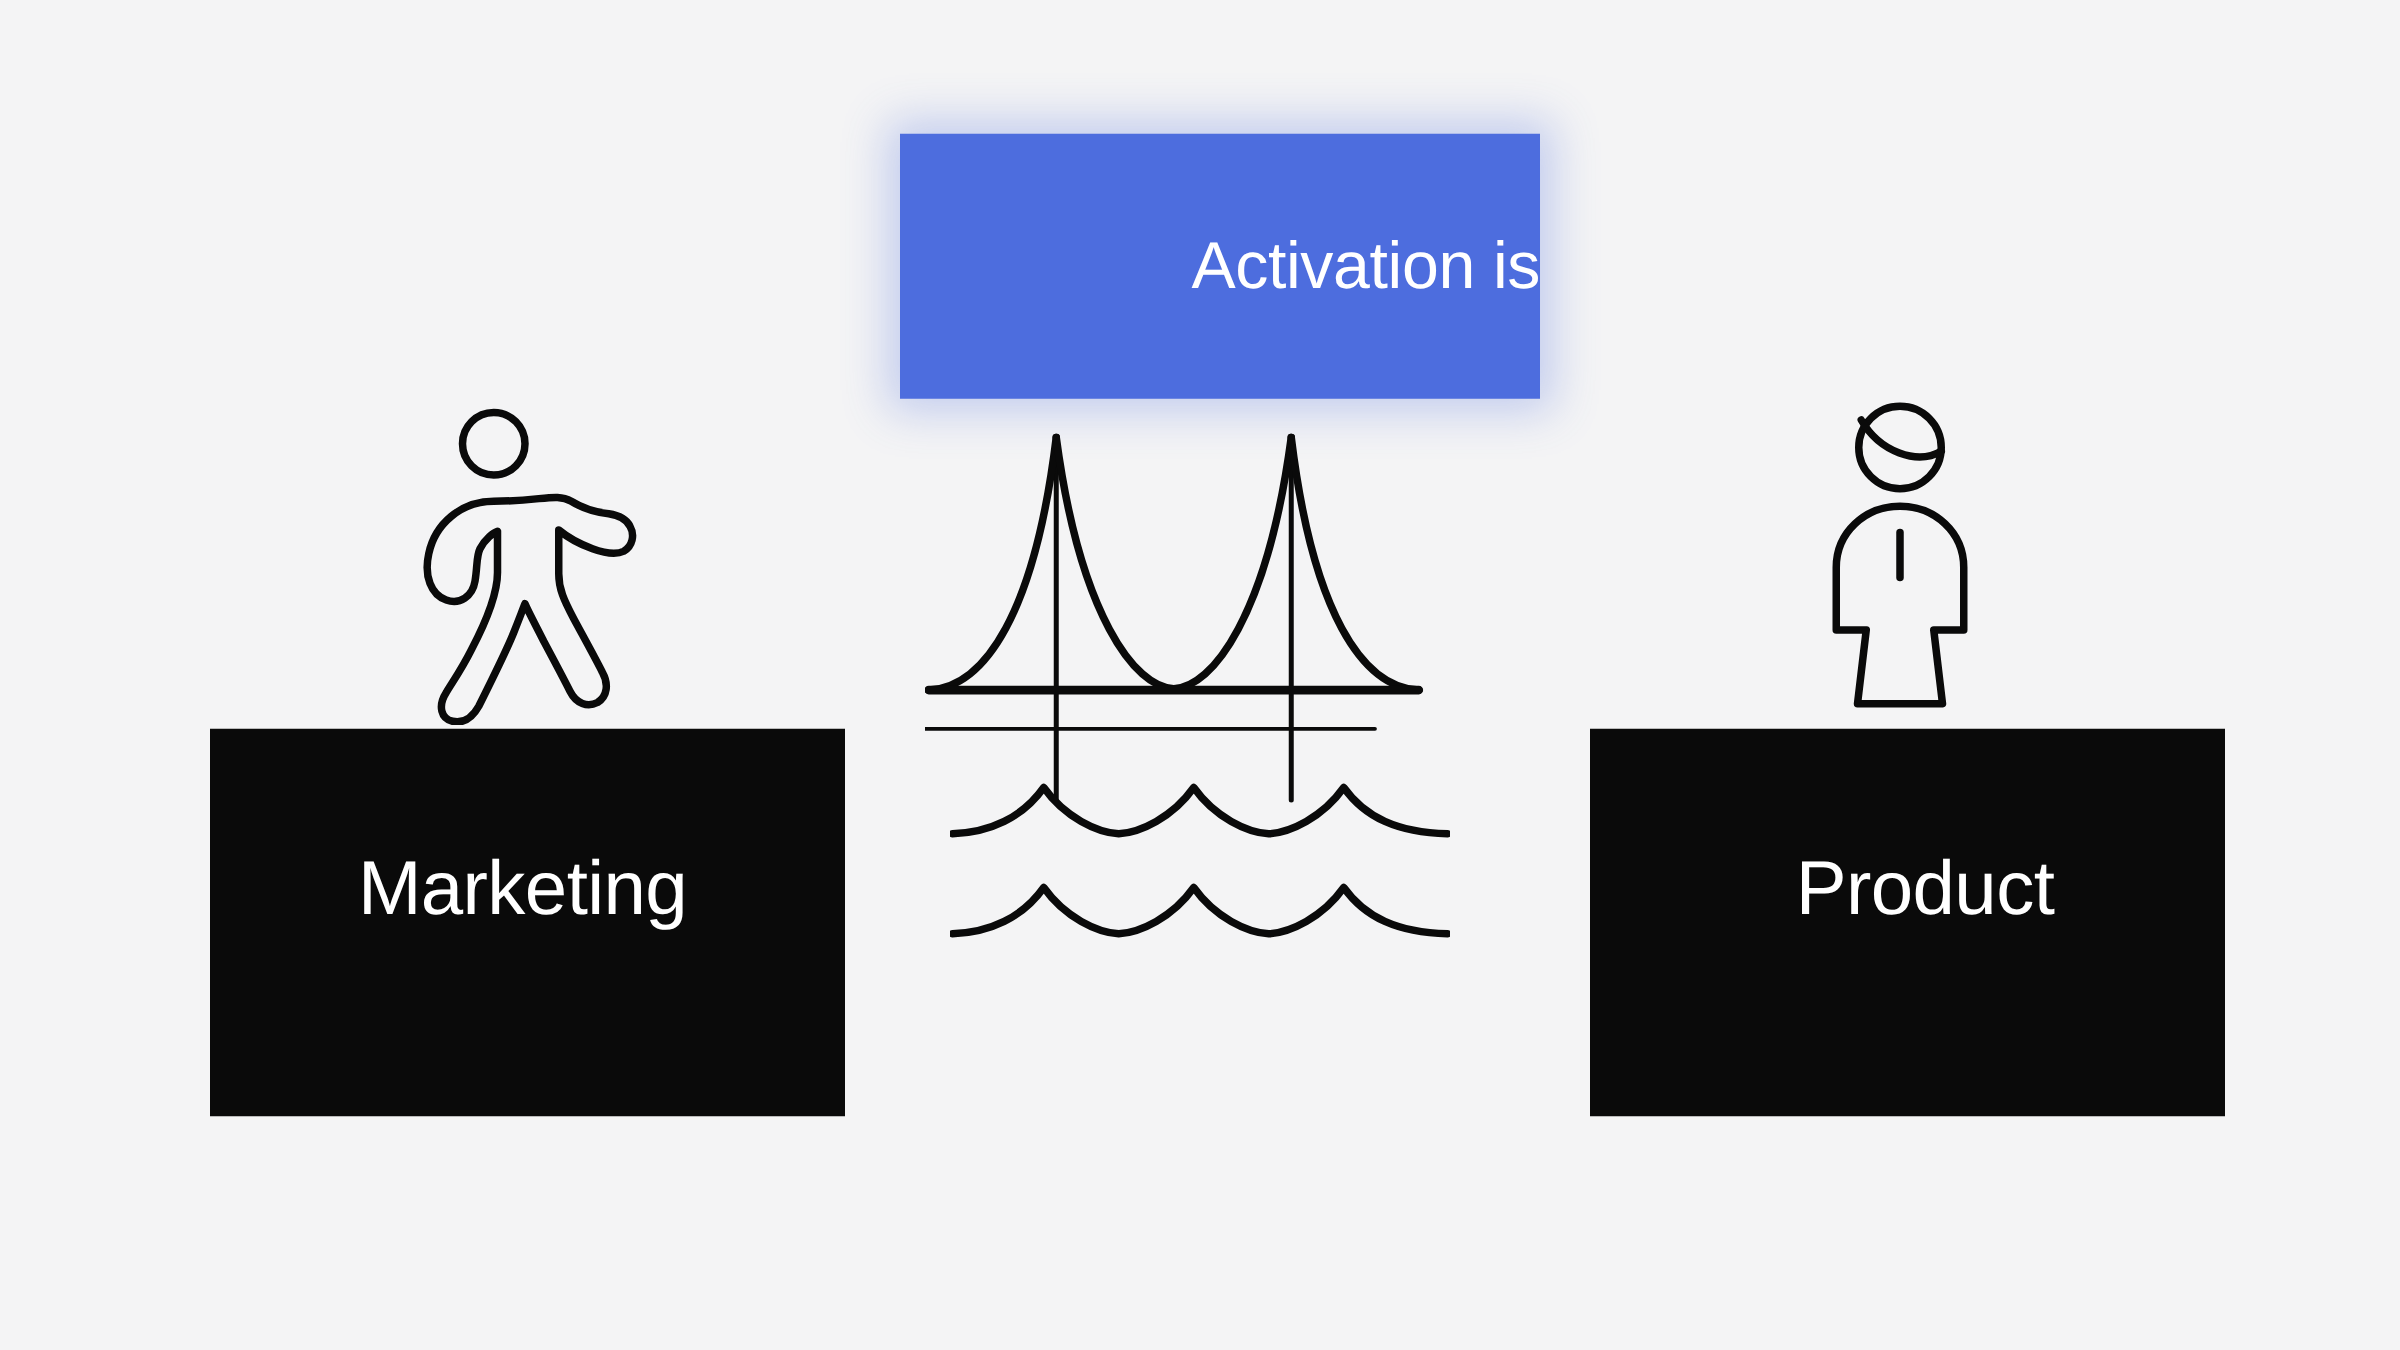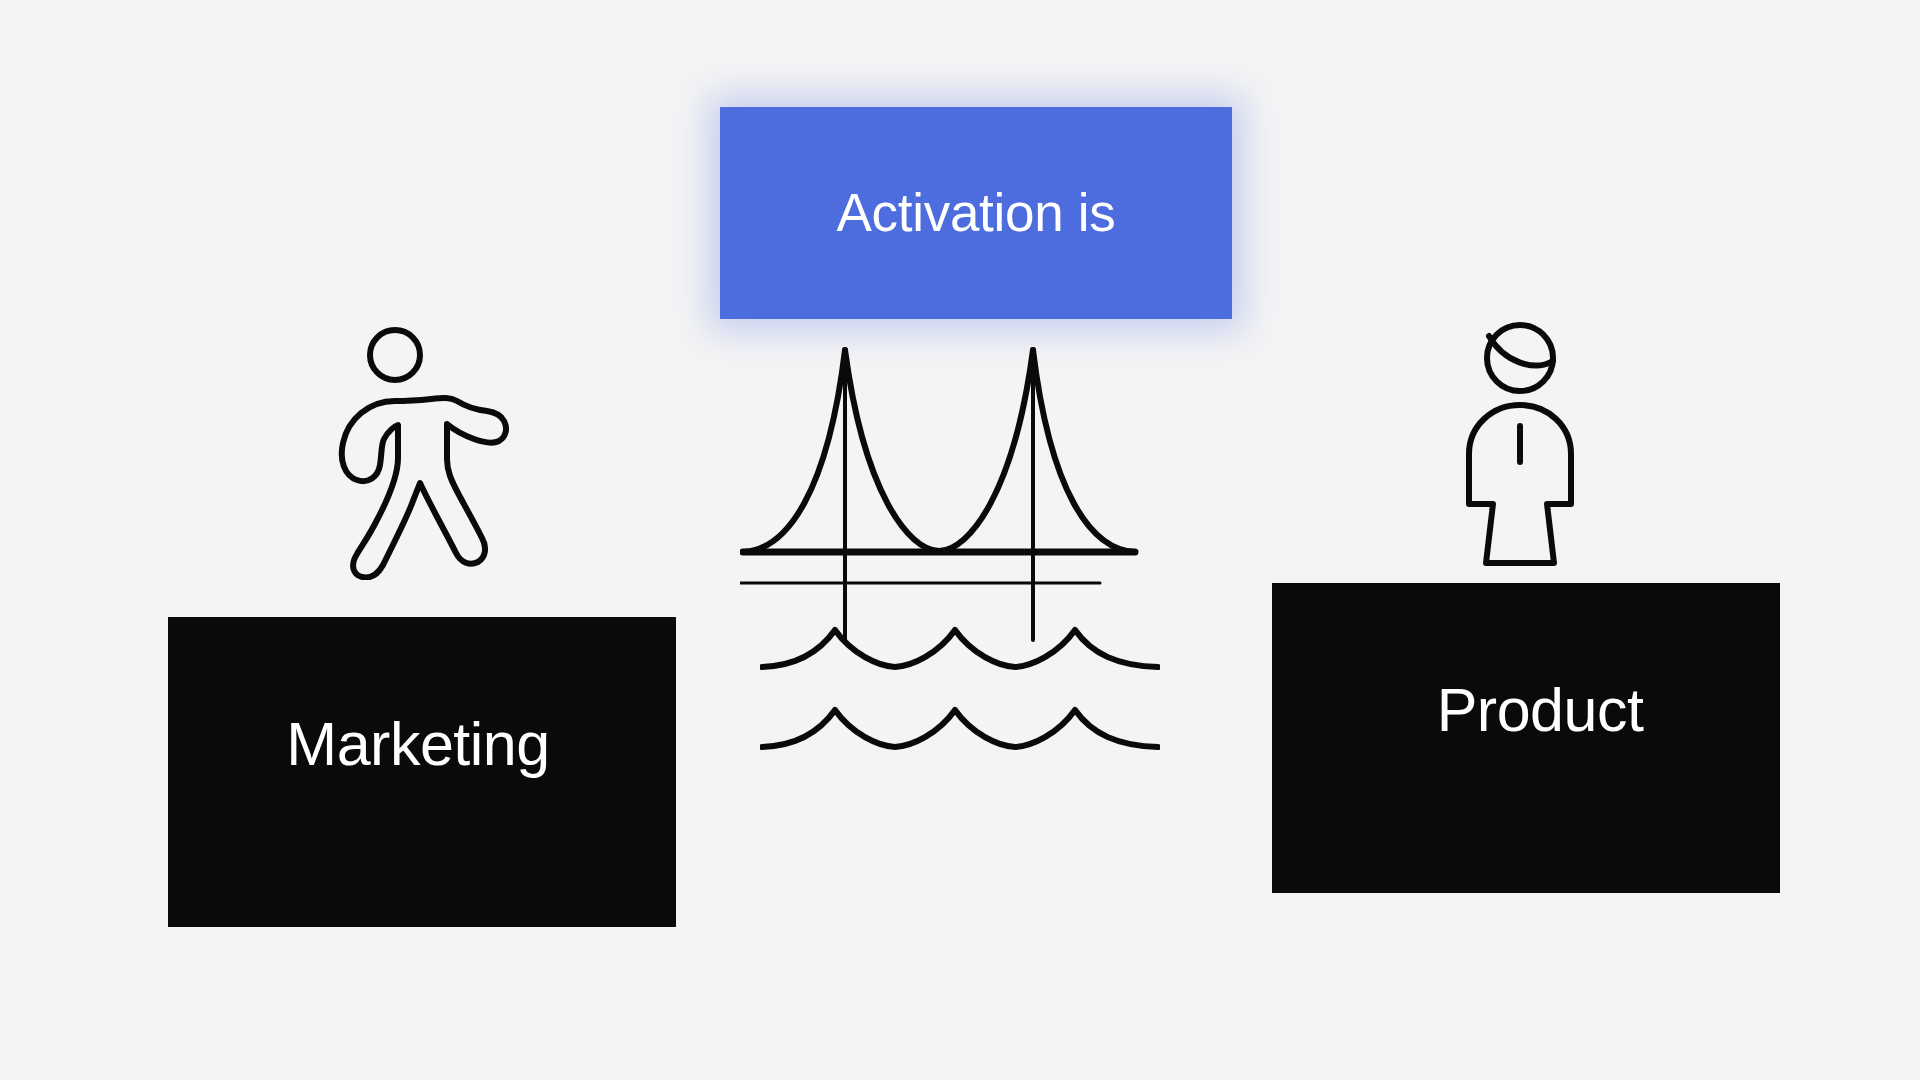--- a/index.html
+++ b/index.html
@@ -32,21 +32,21 @@
     color: #ffffff;
     font-size: 61px;
     font-weight: 400;
     letter-spacing: -0.5px;
     font-family: "Liberation Sans", sans-serif;
     line-height: 1;
     user-select: none;
   }
   #platform-left {
     left: 168px;
-    top: 617px;
+    top: 583px;
     width: 508px;
     height: 310px;
   }
   #platform-right {
     left: 1272px;
     top: 583px;
     width: 508px;
     height: 310px;
   }
   .platform-left-label { transform: translate(-4px, -28px); }
@@ -56,21 +56,21 @@
   #callout {
     position: absolute;
     left: 720px;
     top: 107px;
     width: 512px;
     height: 212px;
     background: #4d6dde;
     box-shadow: 0 0 34px 10px rgba(77,109,222,0.30);
     display: flex;
     flex-direction: column;
-    align-items: center;
+    align-items: flex-end;
     justify-content: center;
     text-align: center;
   }
   .callout-line {
     color: #ffffff;
     font-size: 53px;
     line-height: 1.22;
     font-weight: 400;
     letter-spacing: -0.3px;
     font-family: "Liberation Sans", sans-serif;

